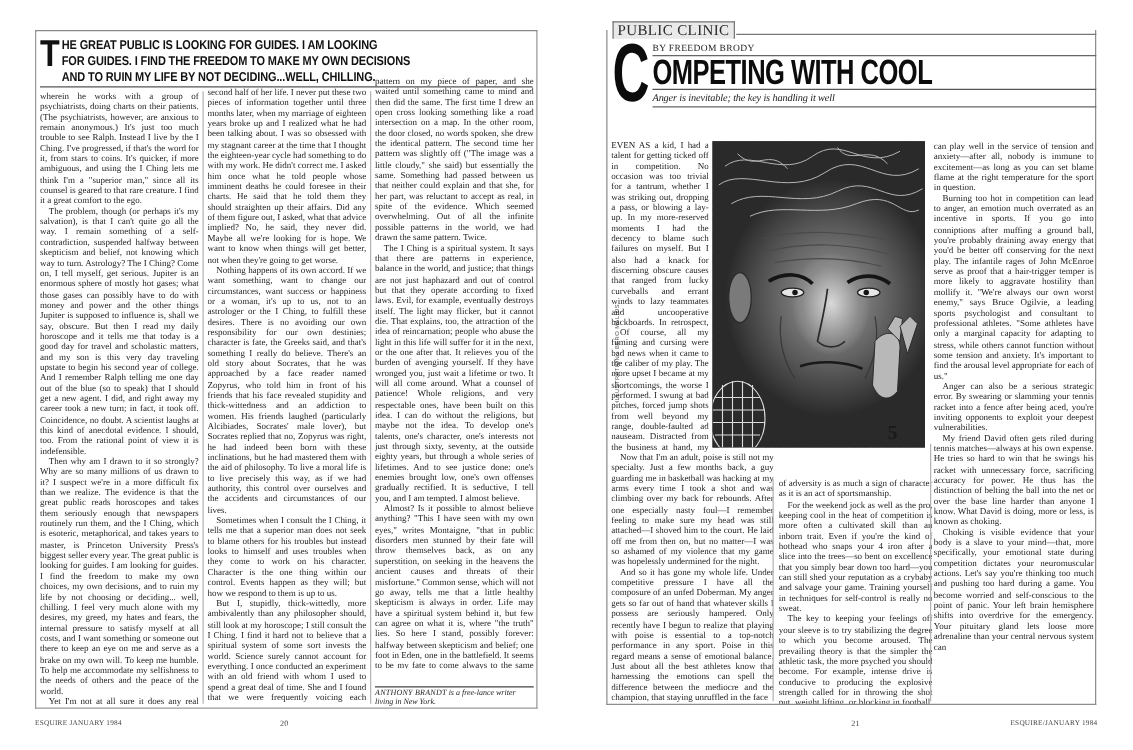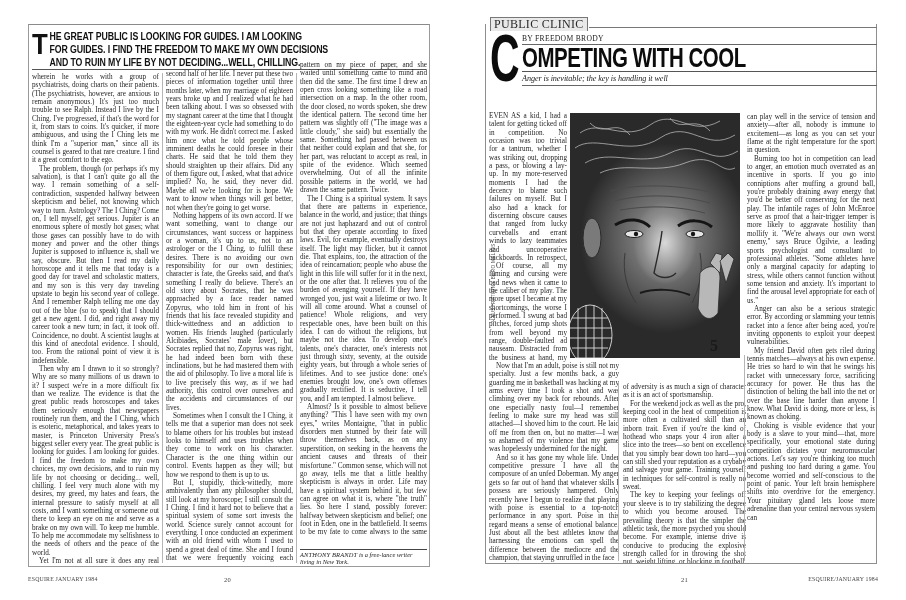--- a/index.html
+++ b/index.html
@@ -239,22 +239,22 @@
   <div class="col-sep sep-r1"></div>
 
   <div class="col col-r2">
     <p class="first">of adversity is as much a sign of character as it is an act of sportsmanship.</p>
     <p>For the weekend jock as well as the pro, keeping cool in the heat of competition is more often a cultivated skill than an inborn trait. Even if you're the kind of hothead who snaps your 4 iron after a slice into the trees—so bent on excellence that you simply bear down too hard—you can still shed your reputation as a crybaby and salvage your game. Training yourself in techniques for self-control is really no sweat.</p>
     <p>The key to keeping your feelings off your sleeve is to try stabilizing the degree to which you become aroused. The prevailing theory is that the simpler the athletic task, the more psyched you should become. For example, intense drive is conducive to producing the explosive strength called for in throwing the shot put, weight lifting, or blocking in football. But you can excel at foul shooting, golf, or archery only if you are calm enough to maintain precision, finesse, and a delicate touch. In other words, you</p>
   </div>
   <div class="col-sep sep-r2"></div>
 
   <div class="col col-r3">
-    <p class="first">can play well in the service of tension and anxiety—after all, nobody is immune to excitement—as long as you can set your flame at the right temperature for the sport in question.</p>
+    <p class="first">can play well in the service of tension and anxiety—after all, nobody is immune to excitement—as long as you can set blame flame at the right temperature for the sport in question.</p>
     <p>Burning too hot in competition can lead to anger, an emotion much overrated as an incentive in sports. If you go into conniptions after muffing a ground ball, you're probably draining away energy that you'd be better off conserving for the next play. The infantile rages of John McEnroe serve as proof that a hair-trigger temper is more likely to aggravate hostility than mollify it. "We're always our own worst enemy," says Bruce Ogilvie, a leading sports psychologist and consultant to professional athletes. "Some athletes have only a marginal capacity for adapting to stress, while others cannot function without some tension and anxiety. It's important to find the arousal level appropriate for each of us."</p>
-    <p>Anger can also be a serious strategic error. By according or slamming your tennis racket into a fence after being aced, you're inviting opponents to exploit your deepest vulnerabilities.</p>
+    <p>Anger can also be a serious strategic error. By swearing or slamming your tennis racket into a fence after being aced, you're inviting opponents to exploit your deepest vulnerabilities.</p>
     <p>My friend David often gets riled during tennis matches—always at his own expense. He tries so hard to win that he swings his racket with unnecessary force, sacrificing accuracy for power. He thus has the distinction of belting the ball into the net or over the base line harder than anyone I know. What David is doing, more or less, is known as choking.</p>
     <p>Choking is visible evidence that your body is a slave to your mind—that, more specifically, your emotional state during competition dictates your neuromuscular actions. Let's say you're thinking too much and pushing too hard during a game. You become worried and self-conscious to the point of panic. Your left brain hemisphere shifts into overdrive for the emergency. Your pituitary gland lets loose more adrenaline than your central nervous system can</p>
   </div>
 
   <div class="folio folio-right-num">21</div>
   <div class="folio folio-right-mag">ESQUIRE/JANUARY 1984</div>
 </section>
 
 </body></html>

